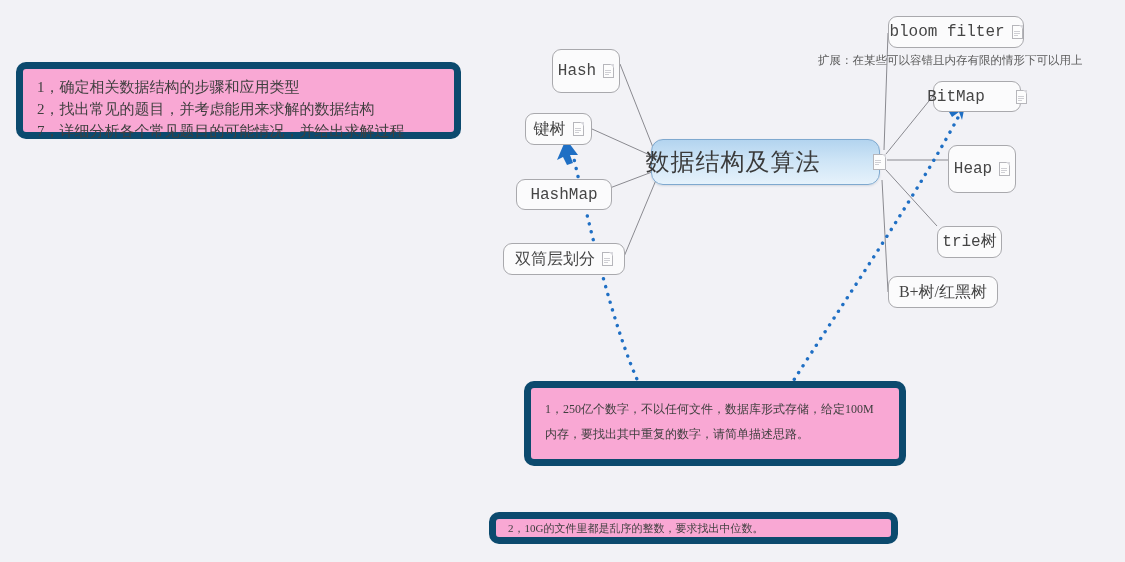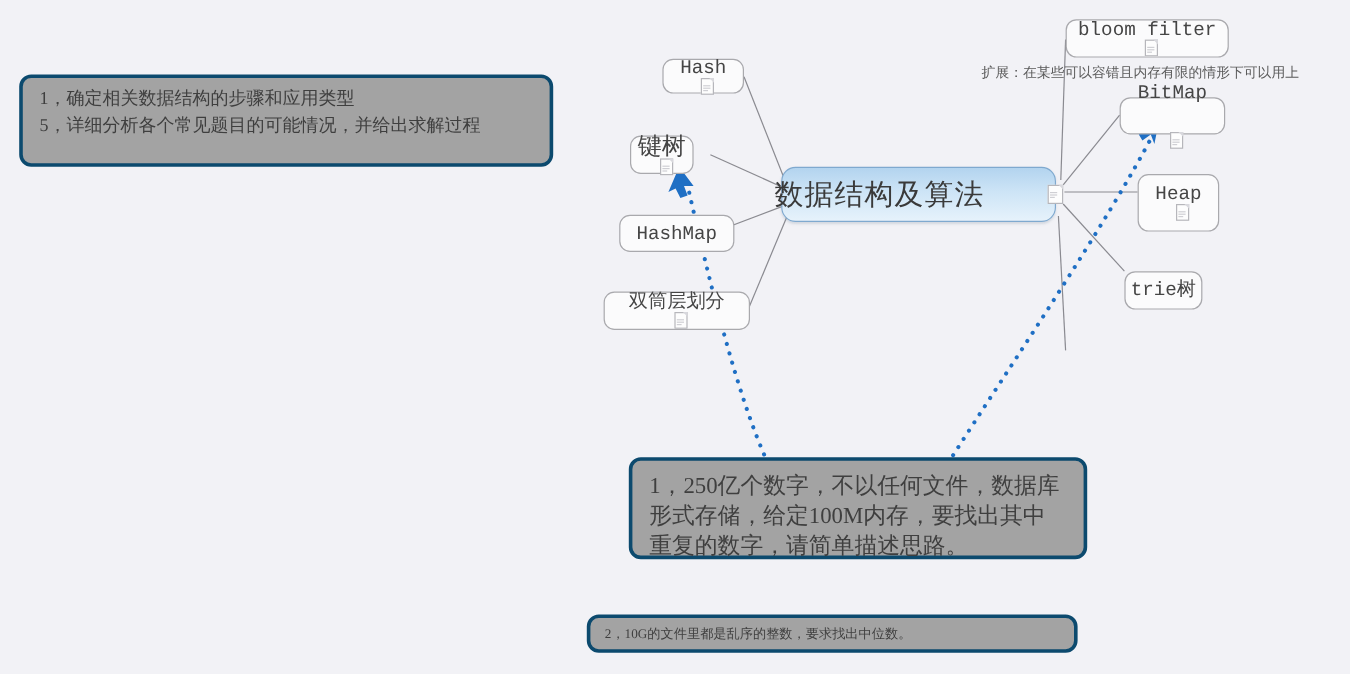--- a/index.html
+++ b/index.html
@@ -34,21 +34,20 @@
     border: 1px solid #a9a9ad;
     border-radius: 9px;
     display: flex;
     align-items: center;
     justify-content: center;
     padding: 0 9px;
     white-space: nowrap;
     color: #454545;
     line-height: 1;
     z-index: 5;
-    flex-direction: column;
   }
   .node .label {
     display: inline-block;
   }
   .mono {
     font-family: "Liberation Mono", "DejaVu Sans Mono", monospace;
   }
   .cjk {
     font-family: "Liberation Serif", "DejaVu Serif", serif;
   }
@@ -109,41 +108,41 @@
     letter-spacing: 1px;
     font-family: "Liberation Serif", "DejaVu Serif", serif;
   }
   #root-node .note-icon { margin-left: 12px; width: 13px; height: 16px; }
   #root-node .note-icon .pg { width: 13px; height: 16px; }
 
   
   .panel {
     position: absolute;
     box-sizing: border-box;
-    background: #a3a3a3;
-    border: 3px solid #0c4a6e;
+    background: #f9a8d4;
+    border: 7px solid #0c4a6e;
     border-radius: 10px;
     color: #3f3f3f;
     z-index: 5;
   }
   .panel .line {
     white-space: nowrap;
   }
   #panel-steps {
     left: 16px; top: 62px;
     width: 445px; height: 77px;
     padding: 7px 14px;
     font-size: 15px;
     line-height: 22px;
   }
   #panel-q1 {
     left: 524px; top: 381px;
     width: 382px; height: 85px;
     padding: 9px 14px;
-    font-size: 19px;
+    font-size: 12px;
     line-height: 25px;
   }
   #panel-q1 .line { white-space: normal; }
   #panel-q2 {
     left: 489px; top: 512px;
     width: 409px; height: 32px;
     padding: 0 12px;
     font-size: 11px;
     display: flex;
     align-items: center;
@@ -193,32 +192,32 @@
     <span class="label">数据结构及算法</span>
     <span class="note-icon">
       <span class="pg"></span>
         <span class="fold"></span>
       <span class="ln l1"></span>
         <span class="ln l2"></span>
         <span class="ln l3"></span>
     </span>
   </div>
 
-  <div class="node" style="left:552px; top:49px; width:68px; height:29px; font-size:16px;">
+  <div class="node" style="left:552px; top:49px; width:68px; height:44px; font-size:16px;">
     <span class="label mono">Hash</span>
     <span class="note-icon">
       <span class="pg"></span>
         <span class="fold"></span>
       <span class="ln l1"></span>
         <span class="ln l2"></span>
         <span class="ln l3"></span>
     </span>
   </div>
 
-  <div class="node" style="left:525px; top:113px; width:53px; height:32px; font-size:20px;">
+  <div class="node" style="left:525px; top:113px; width:67px; height:32px; font-size:16px;">
     <span class="label cjk">键树</span>
     <span class="note-icon">
       <span class="pg"></span>
         <span class="fold"></span>
       <span class="ln l1"></span>
         <span class="ln l2"></span>
         <span class="ln l3"></span>
     </span>
   </div>
 
@@ -267,26 +266,30 @@
       <span class="ln l1"></span>
         <span class="ln l2"></span>
         <span class="ln l3"></span>
     </span>
   </div>
 
   <div class="node" style="left:937px; top:210px; width:65px; height:32px; font-size:16px;margin-top:16px;">
     <span class="label mono">trie树</span>
   </div>
 
+  <div class="node" style="left:888px; top:276px; width:110px; height:32px; font-size:16px;">
+    <span class="label cjk">B+树/红黑树</span>
+  </div>
 
   <div id="annotation-extend">扩展：在某些可以容错且内存有限的情形下可以用上</div>
 
   <div class="panel" id="panel-steps">
     <div class="line">1，确定相关数据结构的步骤和应用类型</div>
-    <div class="line">5，详细分析各个常见题目的可能情况，并给出求解过程</div>
+    <div class="line">2，找出常见的题目，并考虑能用来求解的数据结构</div>
+    <div class="line">7，详细分析各个常见题目的可能情况，并给出求解过程</div>
   </div>
 
   <div class="panel" id="panel-q1">
     <div class="line">1，250亿个数字，不以任何文件，数据库形式存储，给定100M内存，要找出其中重复的数字，请简单描述思路。</div>
   </div>
 
   <div class="panel" id="panel-q2">
     <div class="line">2，10G的文件里都是乱序的整数，要求找出中位数。</div>
   </div>
 

